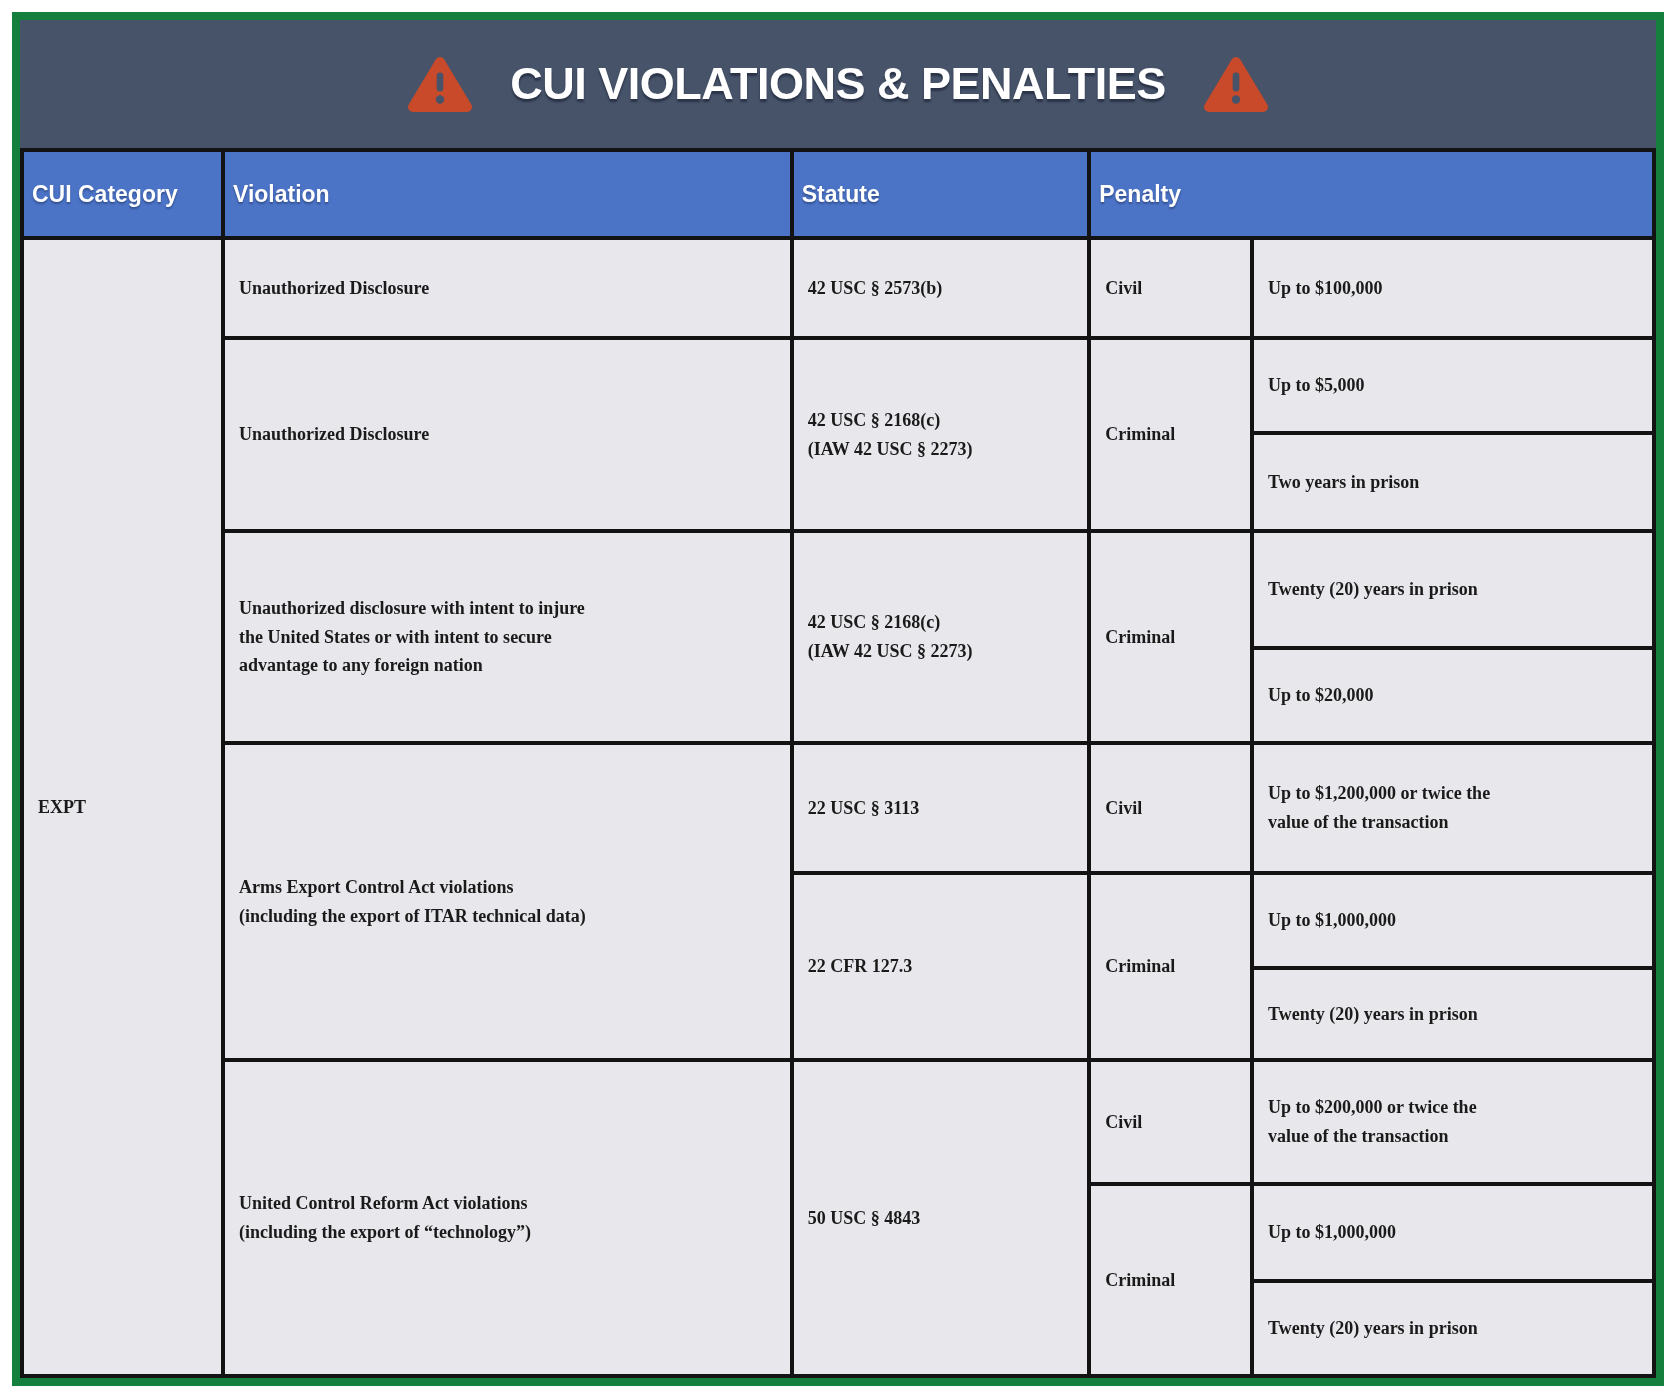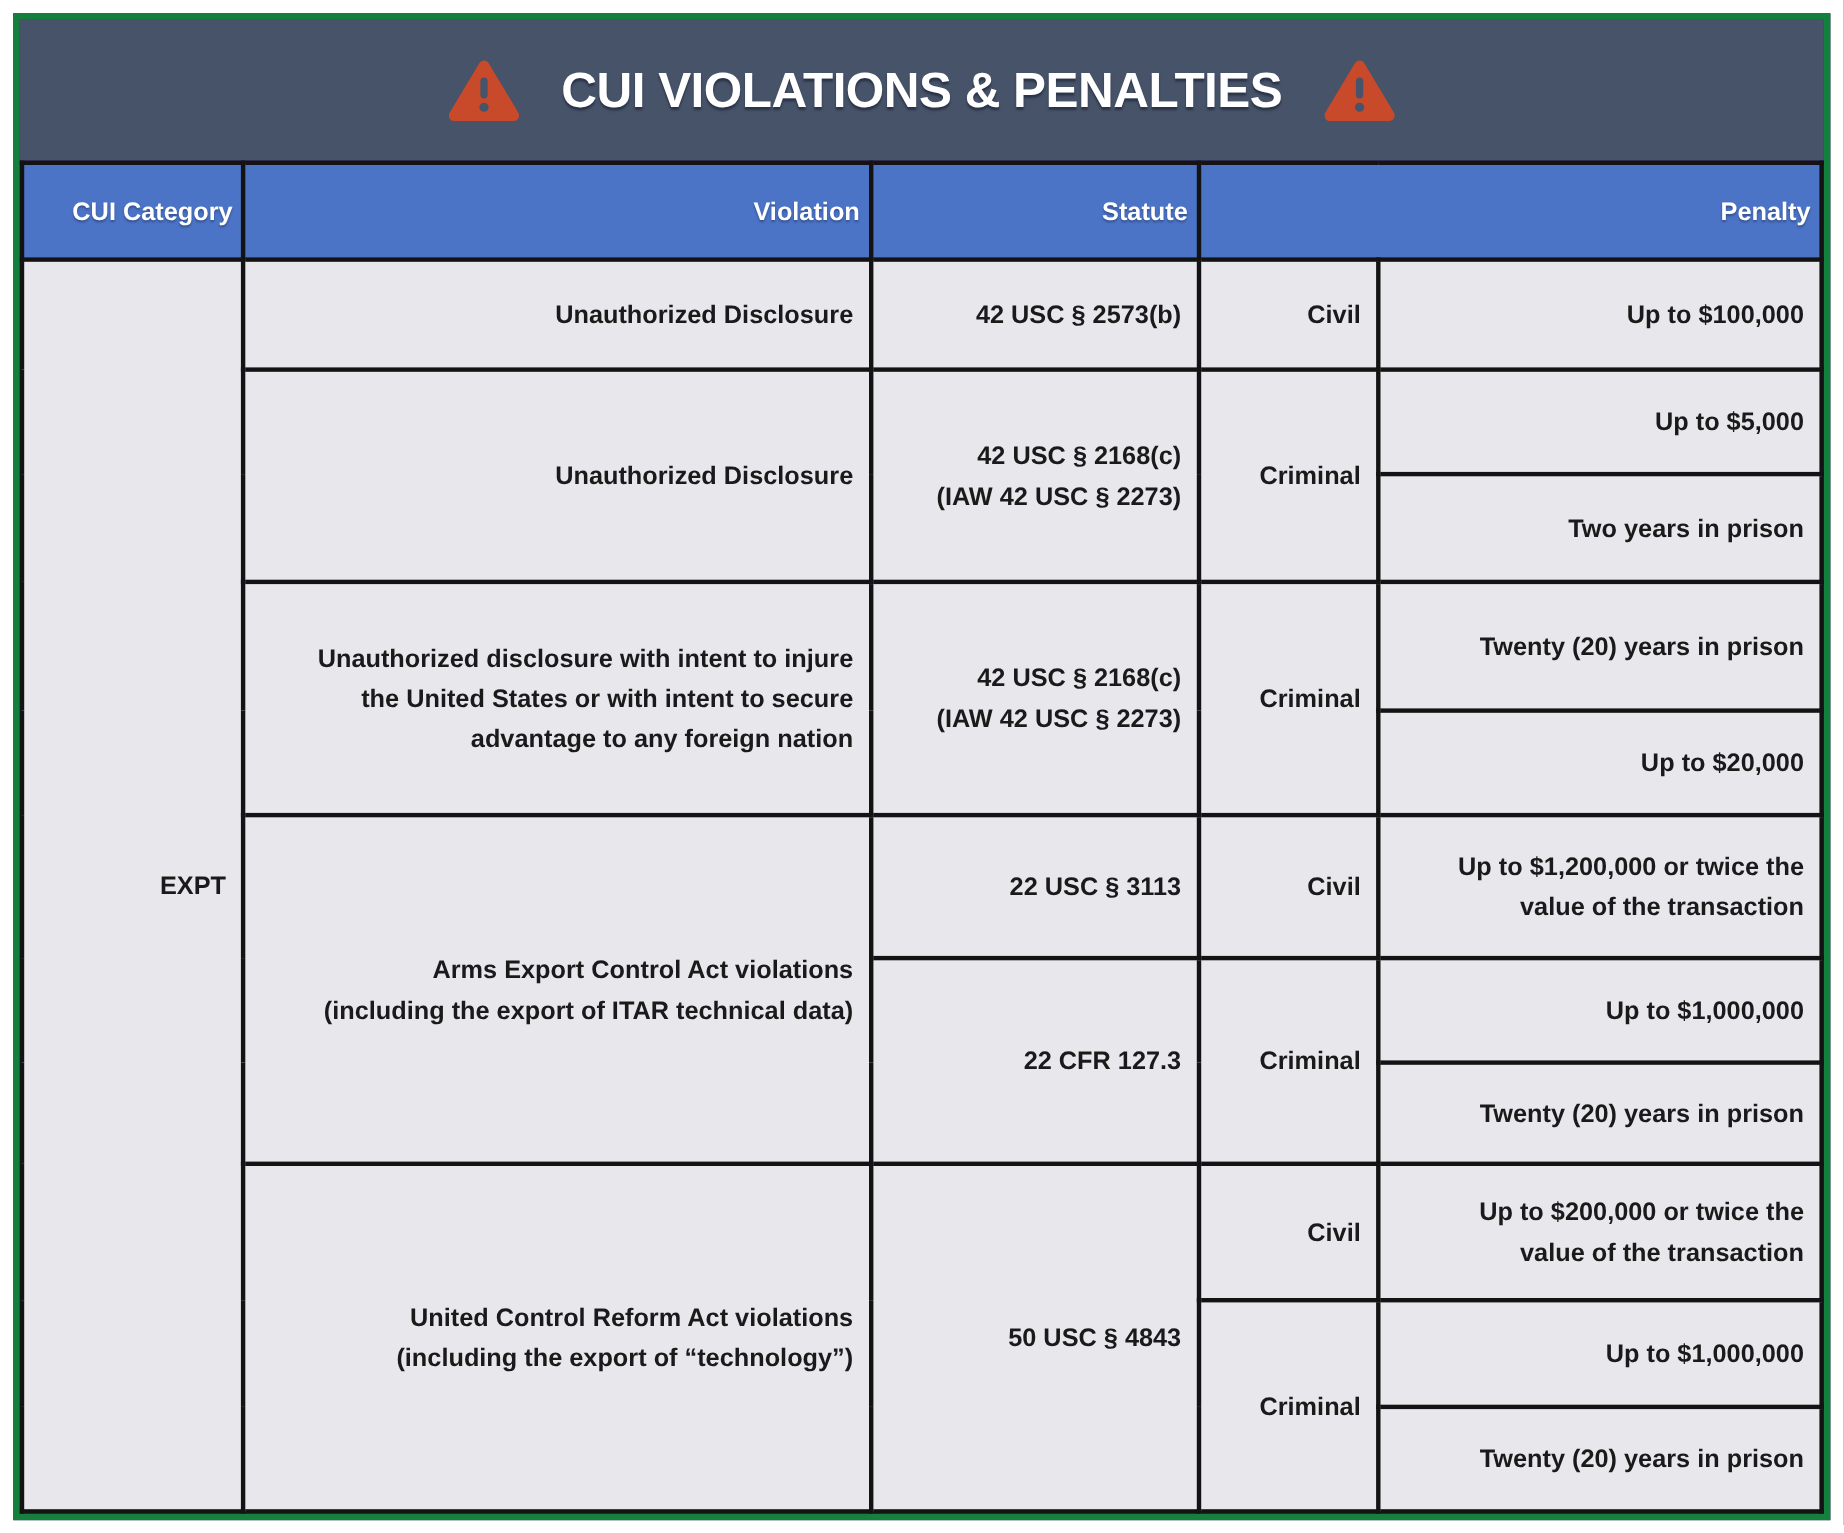--- a/index.html
+++ b/index.html
@@ -9,22 +9,22 @@
     font-family: "Liberation Sans", sans-serif;
   }
   .page {
     width: 1676px;
     height: 1394px;
     background: #ffffff;
     box-sizing: border-box;
     padding: 12px 12px;
   }
   .table-wrap {
-    border: 6px solid #15803d;
-    background: #4c1d95;
+    border: 8px solid #15803d;
+    background: #e5e5e5;
   }
   
   .title-bar {
     height: 128px;
     background: #475369;
     display: flex;
     align-items: center;
     justify-content: center;
     gap: 38px;
   }
@@ -46,35 +46,36 @@
   th, td {
     border: 4px solid #131313;
     box-sizing: border-box;
   }
   th {
     background: #4b73c6;
     color: #ffffff;
     font-size: 23px;
     font-weight: bold;
     height: 88px;
-    text-align: right;
+    text-align: left;
     vertical-align: middle;
     text-shadow: 0 2px 2px rgba(10, 18, 40, 0.35);
     padding: 4px 8px;
   }
   td {
     background: #e8e7eb;
     color: #1a1a1a;
-    font-size: 23px;
+    font-size: 18px;
     font-weight: bold;
     line-height: 1.6;
-    text-align: right;
+    text-align: left;
     vertical-align: middle;
     white-space: pre-line;
     padding: 6px 14px;
+    font-family: Liberation Serif, serif;
   }
 </style>
 </head>
 <body>
 
 <div class="page">
   <div class="table-wrap">
 
     <div class="title-bar">
       <svg class="warn-icon" width="64" height="56" viewBox="0 0 64 56" aria-hidden="true">

